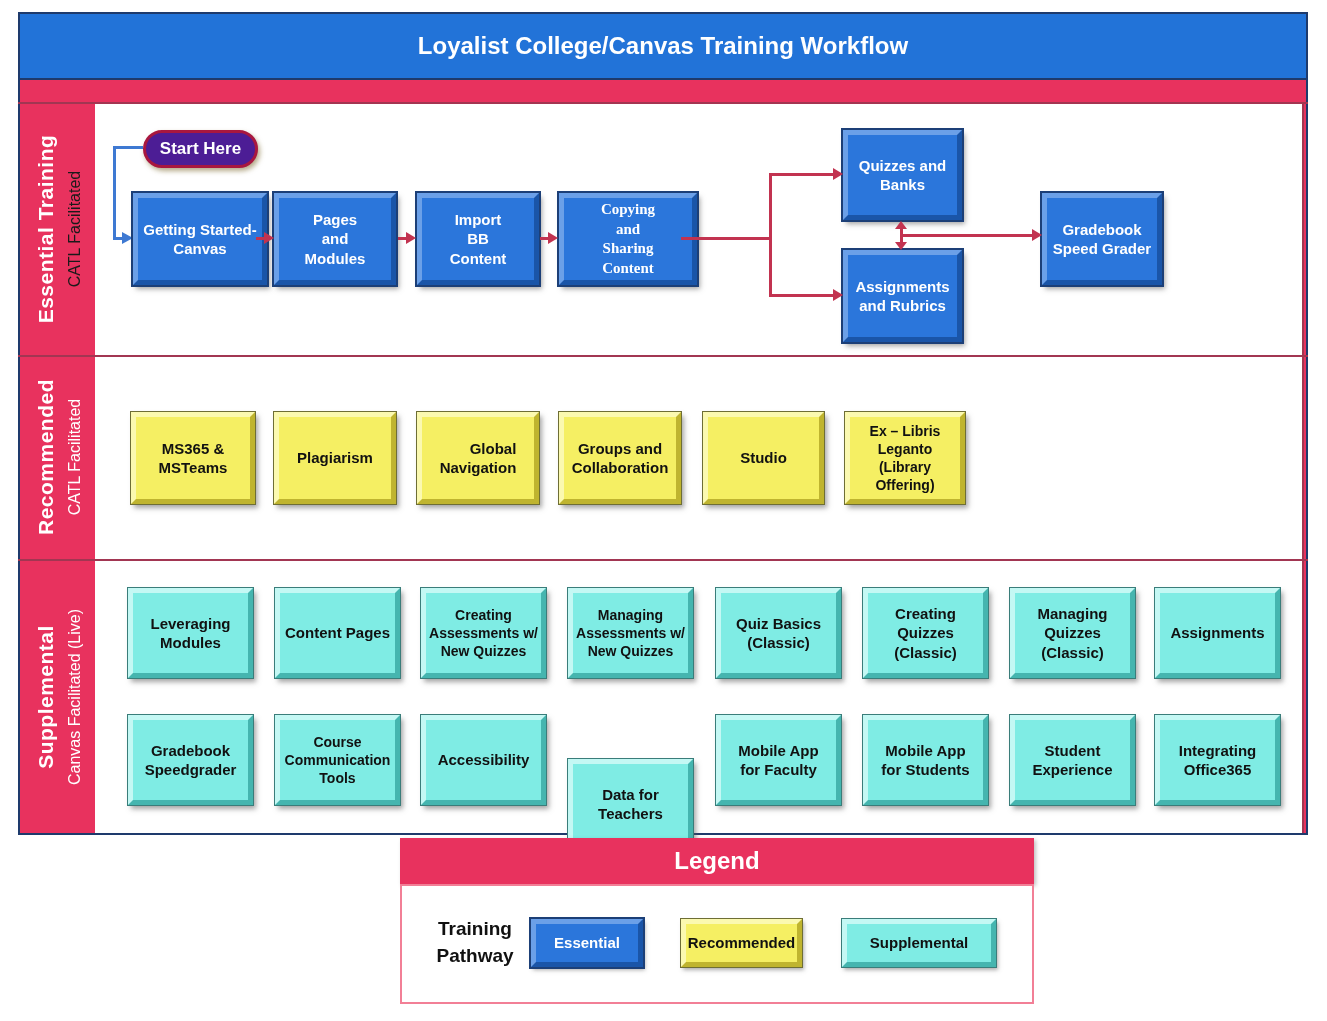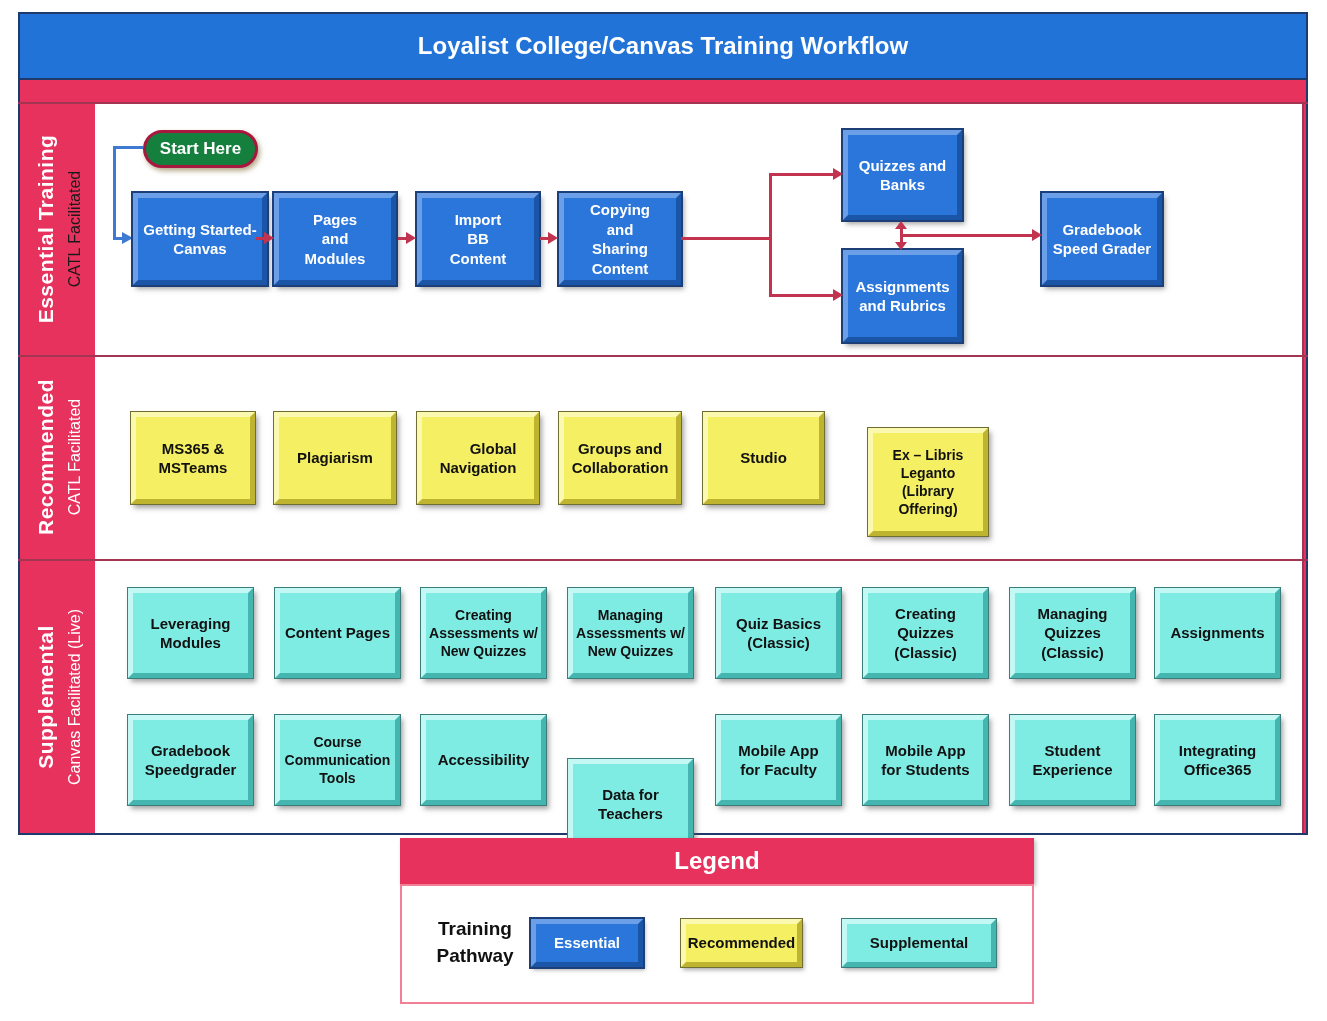--- a/index.html
+++ b/index.html
@@ -15,21 +15,21 @@
   .band-label{color:#ffffff;font-weight:bold;font-size:21px;letter-spacing:.5px;}
   .fac-label{font-size:16px;}
   .fac-dark{color:#1a1a1a;}
   .fac-light{color:#ffffff;}
   .box{display:flex;align-items:center;justify-content:center;text-align:center;
        font-weight:bold;font-size:15px;line-height:1.3;white-space:pre-line;
        border-style:solid;border-width:5px;box-shadow:3px 4px 5px rgba(90,90,90,.55);}
   .blue{background:#2b76db;border-color:#6ba0e8 #1a55a8 #1a55a8 #6ba0e8;outline:2px solid #1c3f77;color:#ffffff;}
   .yellow{background:#f5ef63;border-color:#fbf9b0 #bfb42f #bfb42f #fbf9b0;outline:1px solid #6e6e35;color:#111111;}
   .cyan{background:#7fece4;border-color:#c4f8f4 #45b5af #45b5af #c4f8f4;outline:1px solid #3a7d7a;color:#111111;}
-  .pill{background:#15803d;border:3px solid #a8173f;border-radius:22px;color:#ffffff;font-weight:bold;font-size:17px;
+  .pill{background:#4c1d95;border:3px solid #a8173f;border-radius:22px;color:#ffffff;font-weight:bold;font-size:17px;
         display:flex;align-items:center;justify-content:center;box-shadow:2px 3px 5px rgba(120,100,40,.55);}
   .ln{position:absolute;background:#c23350;}
   .bln{position:absolute;background:#3e79d2;}
   .ah{position:absolute;width:0;height:0;}
   .ah-r{border-top:6px solid transparent;border-bottom:6px solid transparent;border-left:10px solid #c23350;}
   .bah-r{border-top:6px solid transparent;border-bottom:6px solid transparent;border-left:11px solid #3e79d2;}
   .ah-u{border-left:6px solid transparent;border-right:6px solid transparent;border-bottom:8px solid #c23350;}
   .ah-d{border-left:6px solid transparent;border-right:6px solid transparent;border-top:8px solid #c23350;}
   .legend-head{background:#e8325e;color:#fff;font-weight:bold;font-size:24px;display:flex;align-items:center;justify-content:center;
                box-shadow:2px 2px 4px rgba(0,0,0,.25);}
@@ -75,21 +75,21 @@
   <div class="ah bah-r" style="left:122px;top:232px;"></div>
 
   <div class="abs box blue" style="left:133px;top:193px;width:134px;height:92px;">Getting Started-
 Canvas</div>
   <div class="abs box blue" style="left:274px;top:193px;width:122px;height:92px;">Pages
 and
 Modules</div>
   <div class="abs box blue" style="left:417px;top:193px;width:122px;height:92px;">Import
 BB
 Content</div>
-  <div class="abs box blue" style="left:559px;top:193px;width:122px;height:92px;">Copying
+  <div class="abs box blue" style="left:559px;top:193px;width:138px;height:92px;font-family:Liberation Serif, serif;">Copying
 and
 Sharing
 Content</div>
   <div class="abs box blue" style="left:843px;top:130px;width:119px;height:90px;">Quizzes and
 Banks</div>
   <div class="abs box blue" style="left:843px;top:250px;width:119px;height:92px;">Assignments
 and Rubrics</div>
   <div class="abs box blue" style="left:1042px;top:193px;width:120px;height:92px;">Gradebook
 Speed Grader</div>
 
@@ -115,21 +115,21 @@
   <div class="ah ah-r" style="left:1032px;top:229px;"></div>
 
   <div class="abs box yellow" style="left:131px;top:412px;width:124px;height:92px;">MS365 &amp;
 MSTeams</div>
   <div class="abs box yellow" style="left:274px;top:412px;width:122px;height:92px;">Plagiarism</div>
   <div class="abs box yellow" style="left:417px;top:412px;width:122px;height:92px;text-align:right;">Global
 Navigation</div>
   <div class="abs box yellow" style="left:559px;top:412px;width:122px;height:92px;">Groups and
 Collaboration</div>
   <div class="abs box yellow" style="left:703px;top:412px;width:121px;height:92px;">Studio</div>
-  <div class="abs box yellow" style="left:845px;top:428px;width:120px;height:108px;font-size:14px;margin-left:23px;">Ex – Libris
+  <div class="abs box yellow" style="left:845px;top:412px;width:120px;height:92px;font-size:14px;">Ex – Libris
 Leganto
 (Library
 Offering)</div>
 
   <div class="abs box cyan" style="left:128px;top:588px;width:125px;height:90px;">Leveraging
 Modules</div>
   <div class="abs box cyan" style="left:275px;top:588px;width:125px;height:90px;">Content Pages</div>
   <div class="abs box cyan" style="left:421px;top:588px;width:125px;height:90px;font-size:14px;">Creating
 Assessments w/
 New Quizzes</div>

